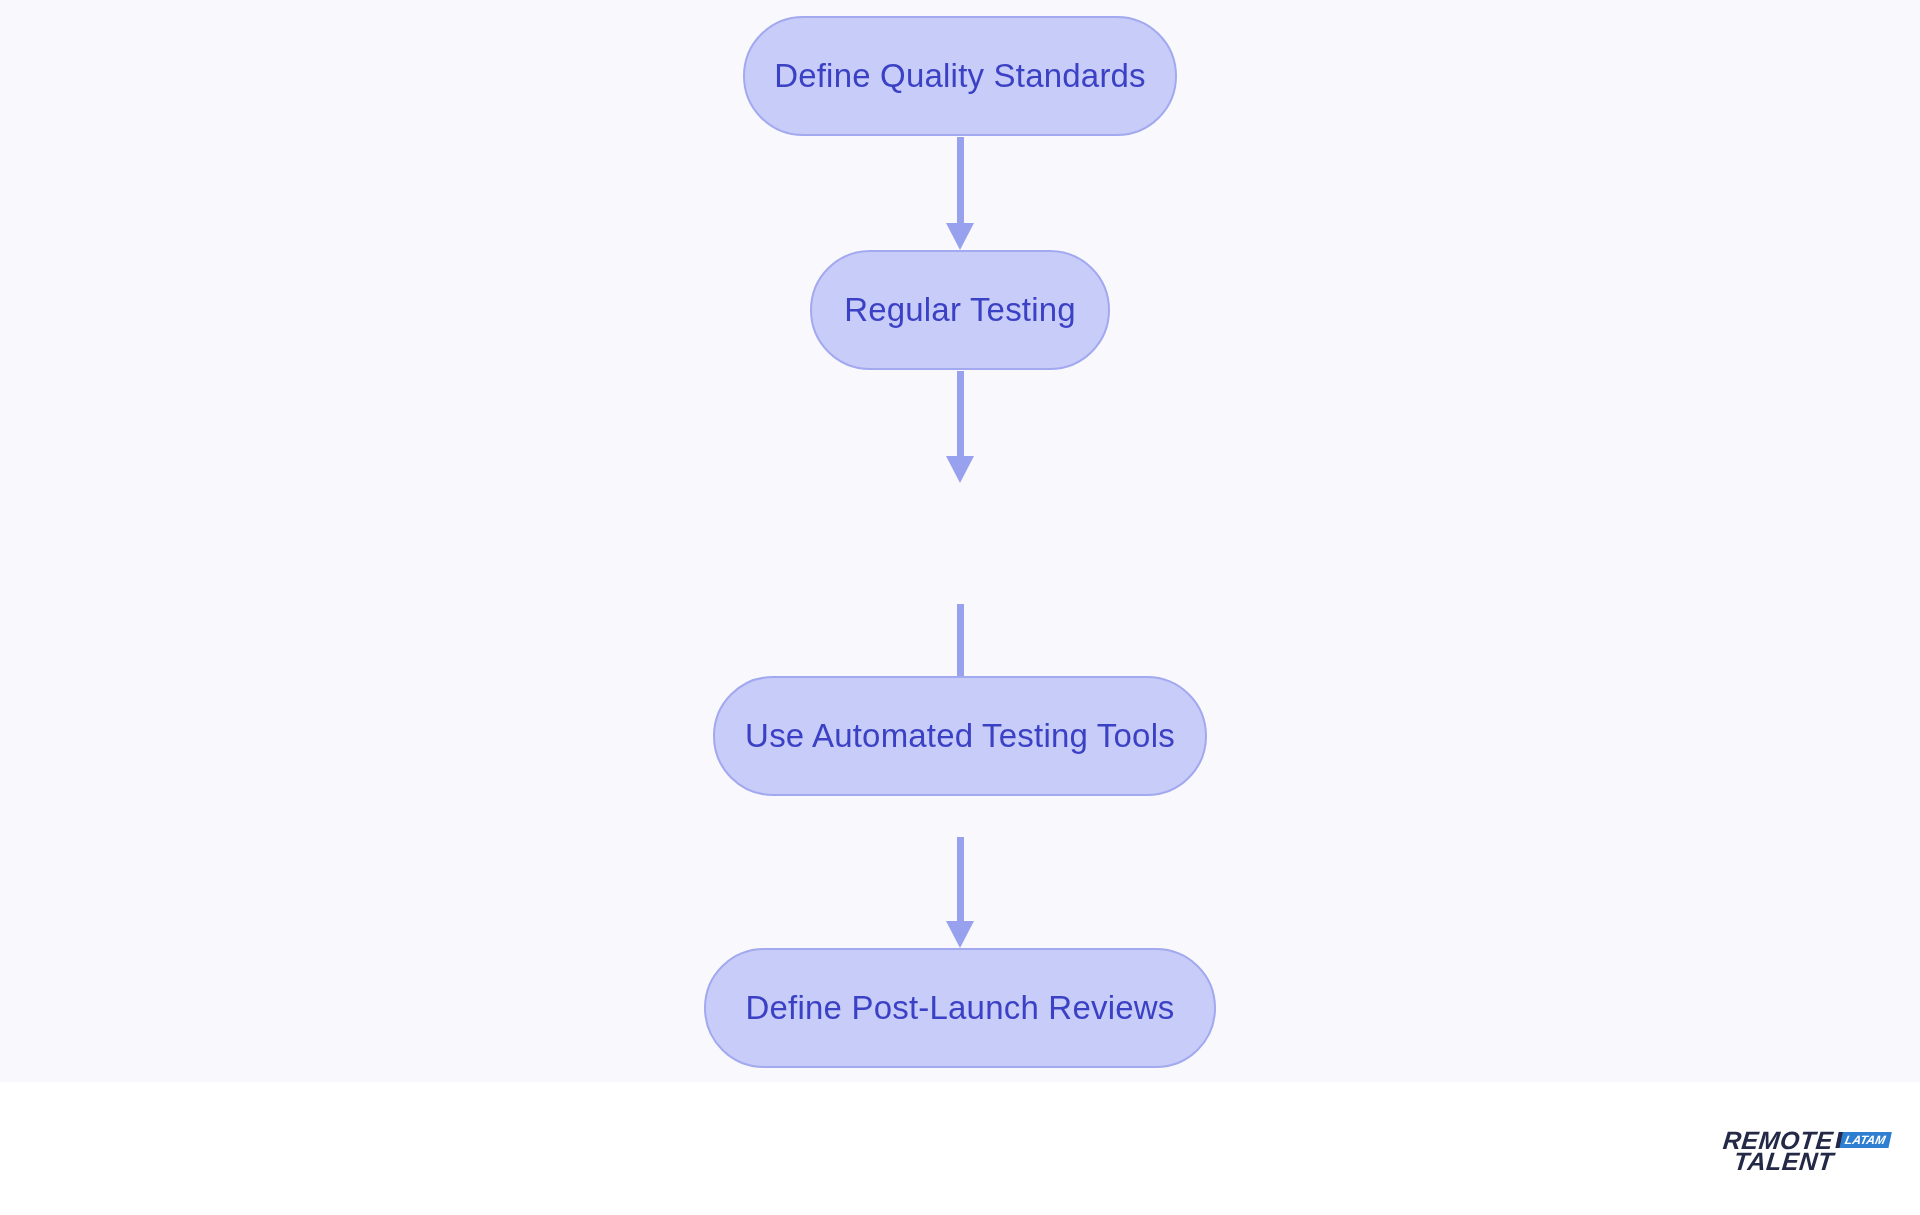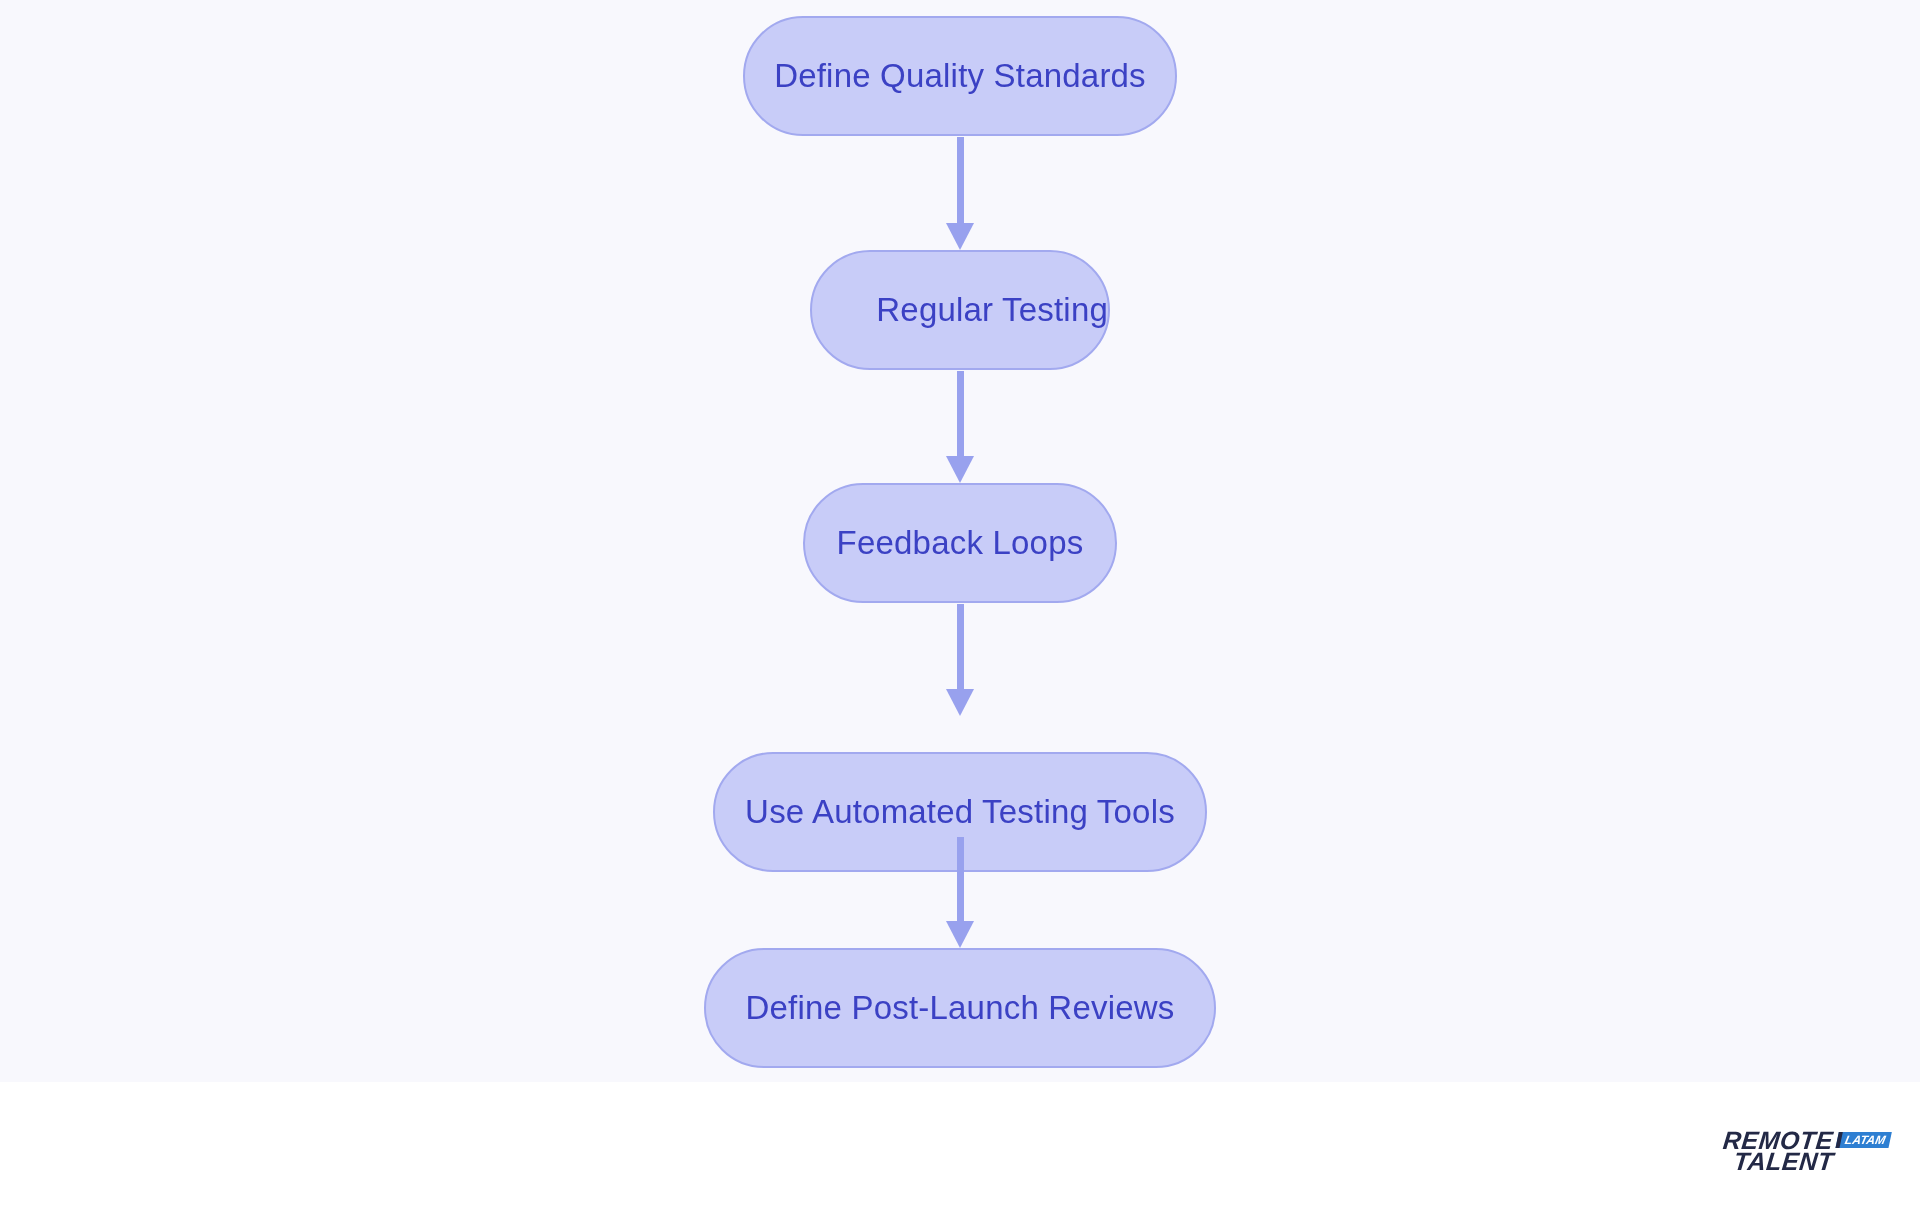--- a/index.html
+++ b/index.html
@@ -31,23 +31,23 @@
     border:2px solid var(--node-border);
     border-radius:62px;
     box-sizing:border-box;
     display:flex;align-items:center;justify-content:center;
     color:var(--node-text);
     font-size:33px;
     letter-spacing:0.2px;
     white-space:nowrap;
   }
   .n1{left:743px;top:16px;width:434px;}
-  .n2{left:810px;top:250px;width:300px;justify-content:flex-end;}
+  .n2{left:810px;top:250px;width:300px;}
   .n3{left:803px;top:483px;width:314px;}
-  .n4{left:713px;top:752px;width:494px;text-align:center;}
+  .n4{left:713px;top:676px;width:494px;text-align:center;}
   .n5{left:704px;top:948px;width:512px;}
 
   .arrow{
     position:absolute;
     left:946px;width:28px;
     display:flex;flex-direction:column;align-items:center;
   }
   .a1{top:137px;height:113px;}
   .a2{top:371px;height:112px;}
   .a3{top:604px;height:112px;}
@@ -102,23 +102,20 @@
 
     <div class="node n2">
       <span>Regular Testing</span>
     </div>
 
     <div class="arrow a2">
       <div class="arrow-stem"></div>
       <div class="arrow-head"></div>
     </div>
 
-    <div class="node n3">
-      <span>Feedback Loops</span>
-    </div>
 
     <div class="arrow a3">
       <div class="arrow-stem"></div>
       <div class="arrow-head"></div>
     </div>
 
     <div class="node n4">
       <span>Use Automated Testing Tools</span>
     </div>
 

